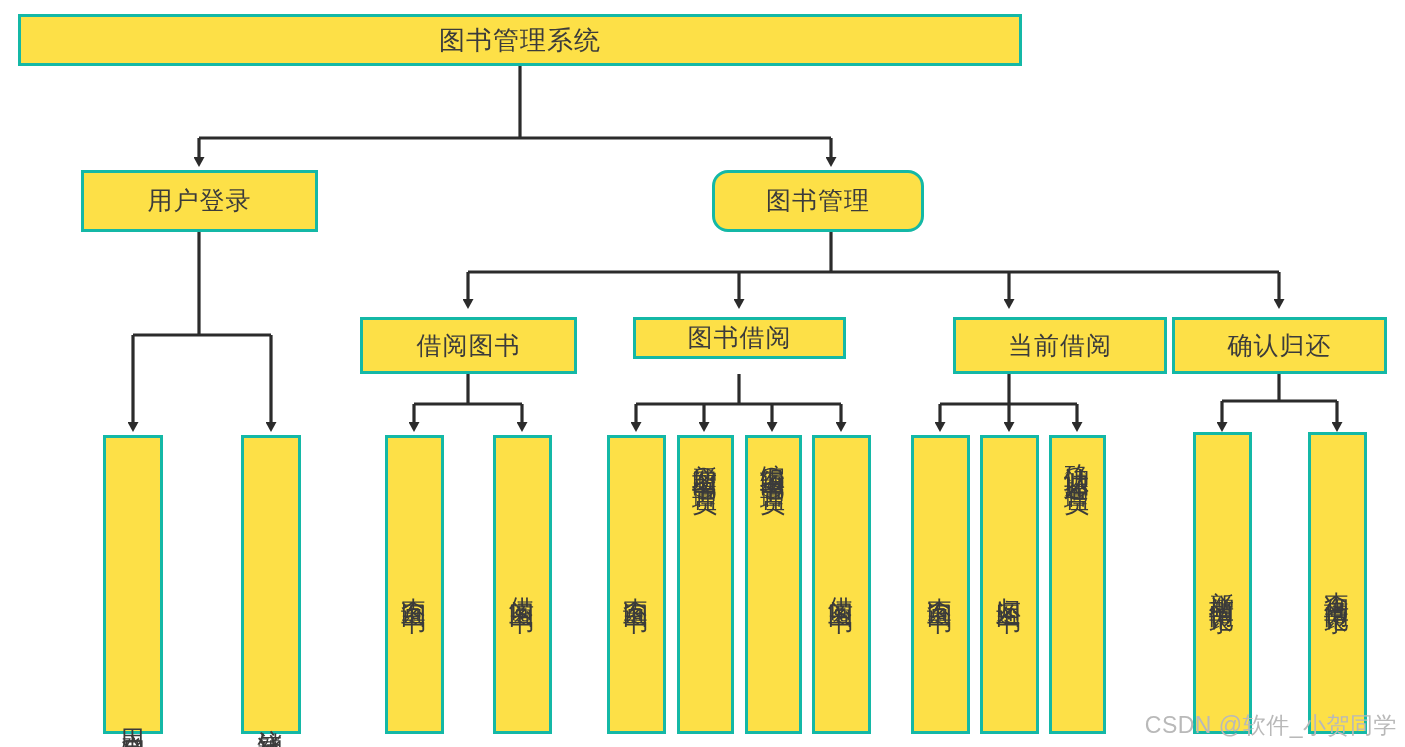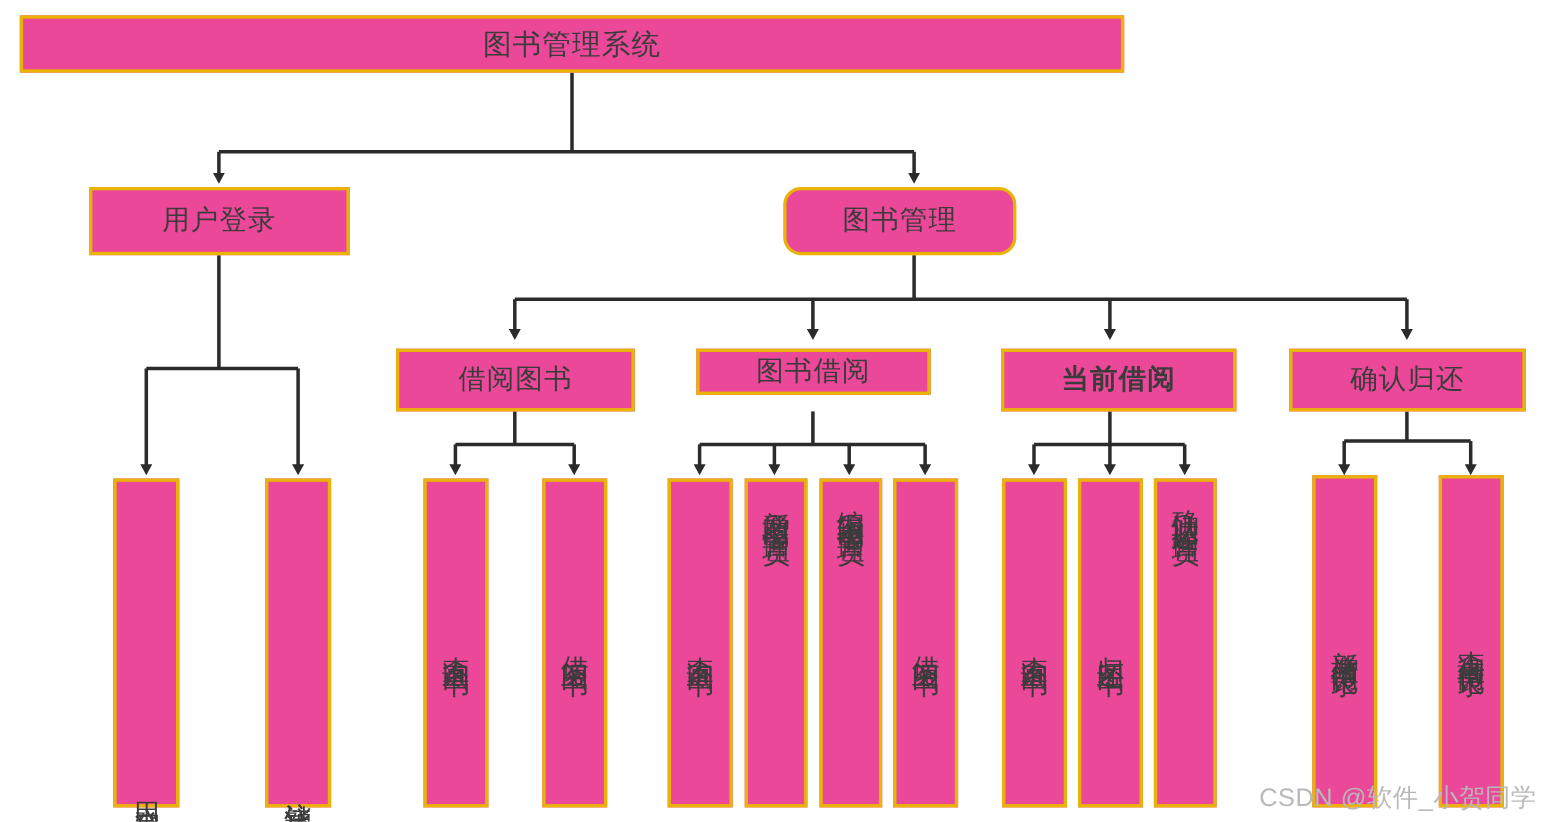--- a/index.html
+++ b/index.html
@@ -21,22 +21,22 @@
     position: absolute;
     left: 0;
     top: 0;
     width: 1405px;
     height: 747px;
     pointer-events: none;
   }
   .node {
     position: absolute;
     box-sizing: border-box;
-    border: 3px solid #eab308;
-    background: #ec4899;
+    border: 3px solid #14b8a6;
+    background: #fde047;
     color: #3b3b3b;
     display: flex;
     align-items: center;
     justify-content: center;
     text-align: center;
   }
   .node.h {
     font-size: 25px;
     letter-spacing: 1px;
     line-height: 1.1;
@@ -145,21 +145,21 @@
   </div>
 
   <div class="node h" style="left:360px; top:317px; width:217px; height:57px;">
     <span>借阅图书</span>
   </div>
 
   <div class="node h" style="left:633px; top:317px; width:213px; height:42px;">
     <span>图书借阅</span>
   </div>
 
-  <div class="node h" style="left:910px; top:317px; width:214px; height:57px;font-weight:bold;">
+  <div class="node h" style="left:953px; top:317px; width:214px; height:57px;">
     <span>当前借阅</span>
   </div>
 
   <div class="node h" style="left:1172px; top:317px; width:215px; height:57px;">
     <span>确认归还</span>
   </div>
 
   <div class="node leaf bottom" style="left:103px; top:435px; width:60px; height:299px;">
     <span class="leaf-label">用户登录</span>
   </div>

